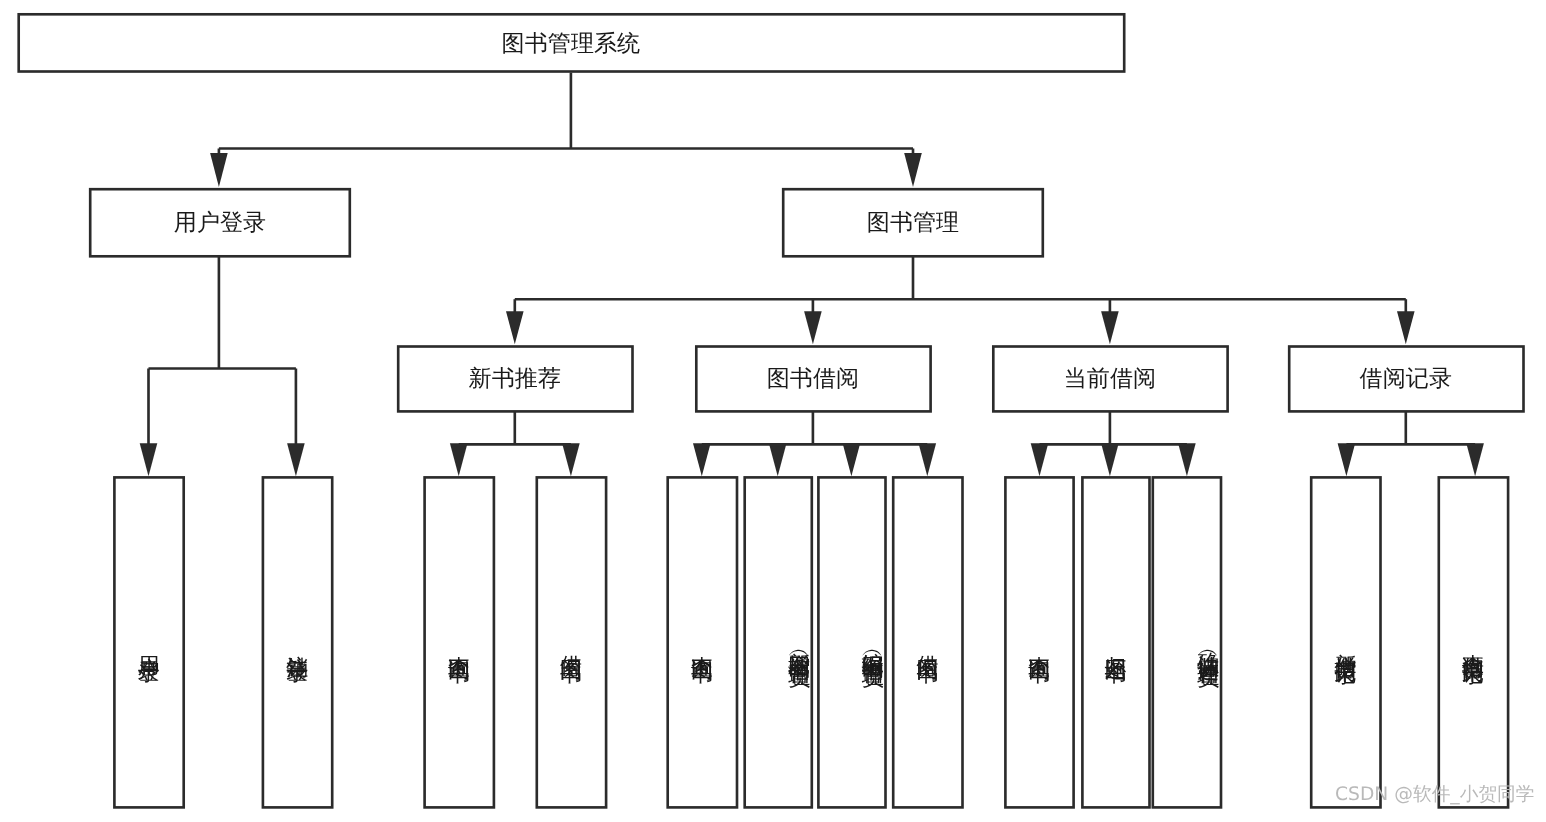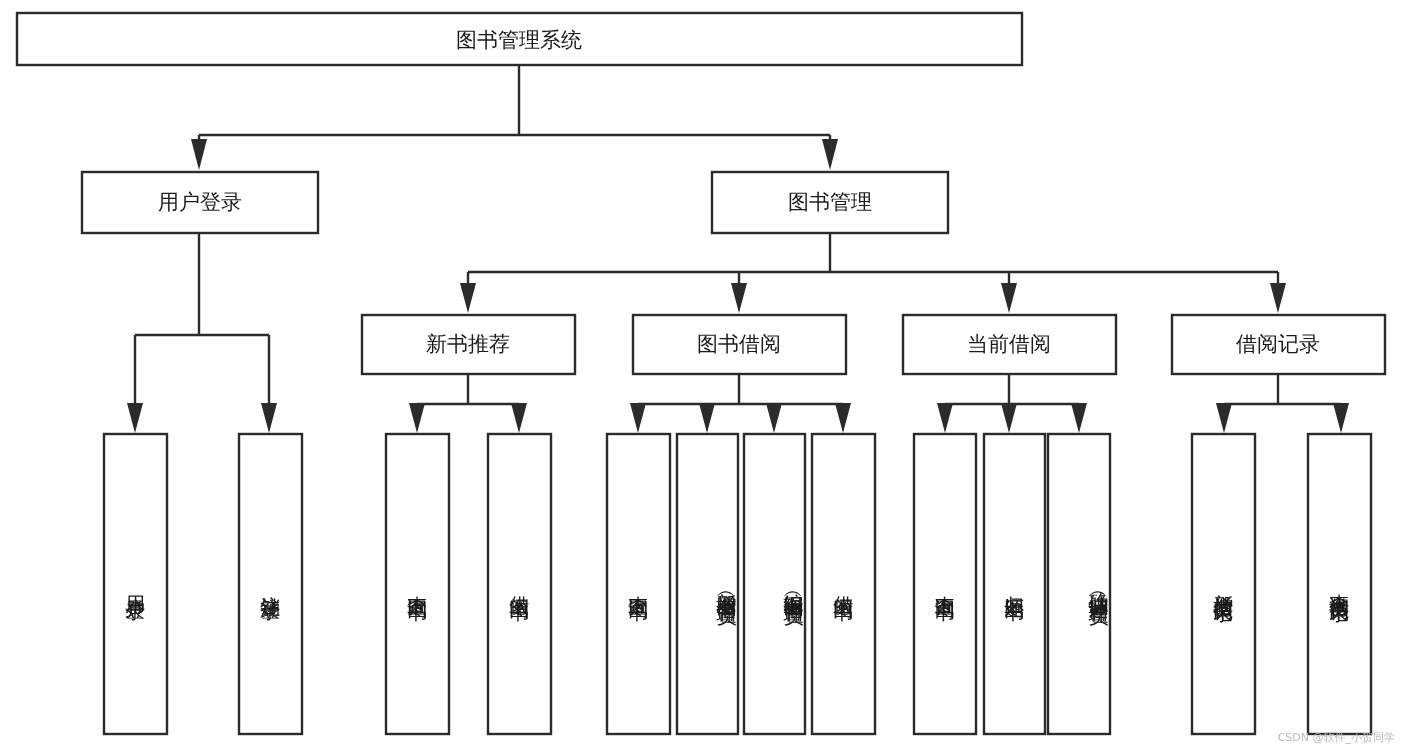--- a/index.html
+++ b/index.html
@@ -58,23 +58,23 @@
     letter-spacing: 2px;
     white-space: nowrap;
     display: flex;
     align-items: flex-start;
     justify-content: center;
     pointer-events: none;
   }
   .watermark {
     position: absolute;
     right: 10px;
-    bottom: 2px;
+    bottom: 14px;
     font-family: "DejaVu Sans", "Liberation Sans", sans-serif;
-    font-size: 11px;
+    font-size: 17px;
     color: #b9b9b9;
     white-space: nowrap;
   }
 </style>
 </head>
 <body>
 
 <div id="diagram-root">
 
   <svg id="tree-svg" viewBox="0 0 1405 747">

